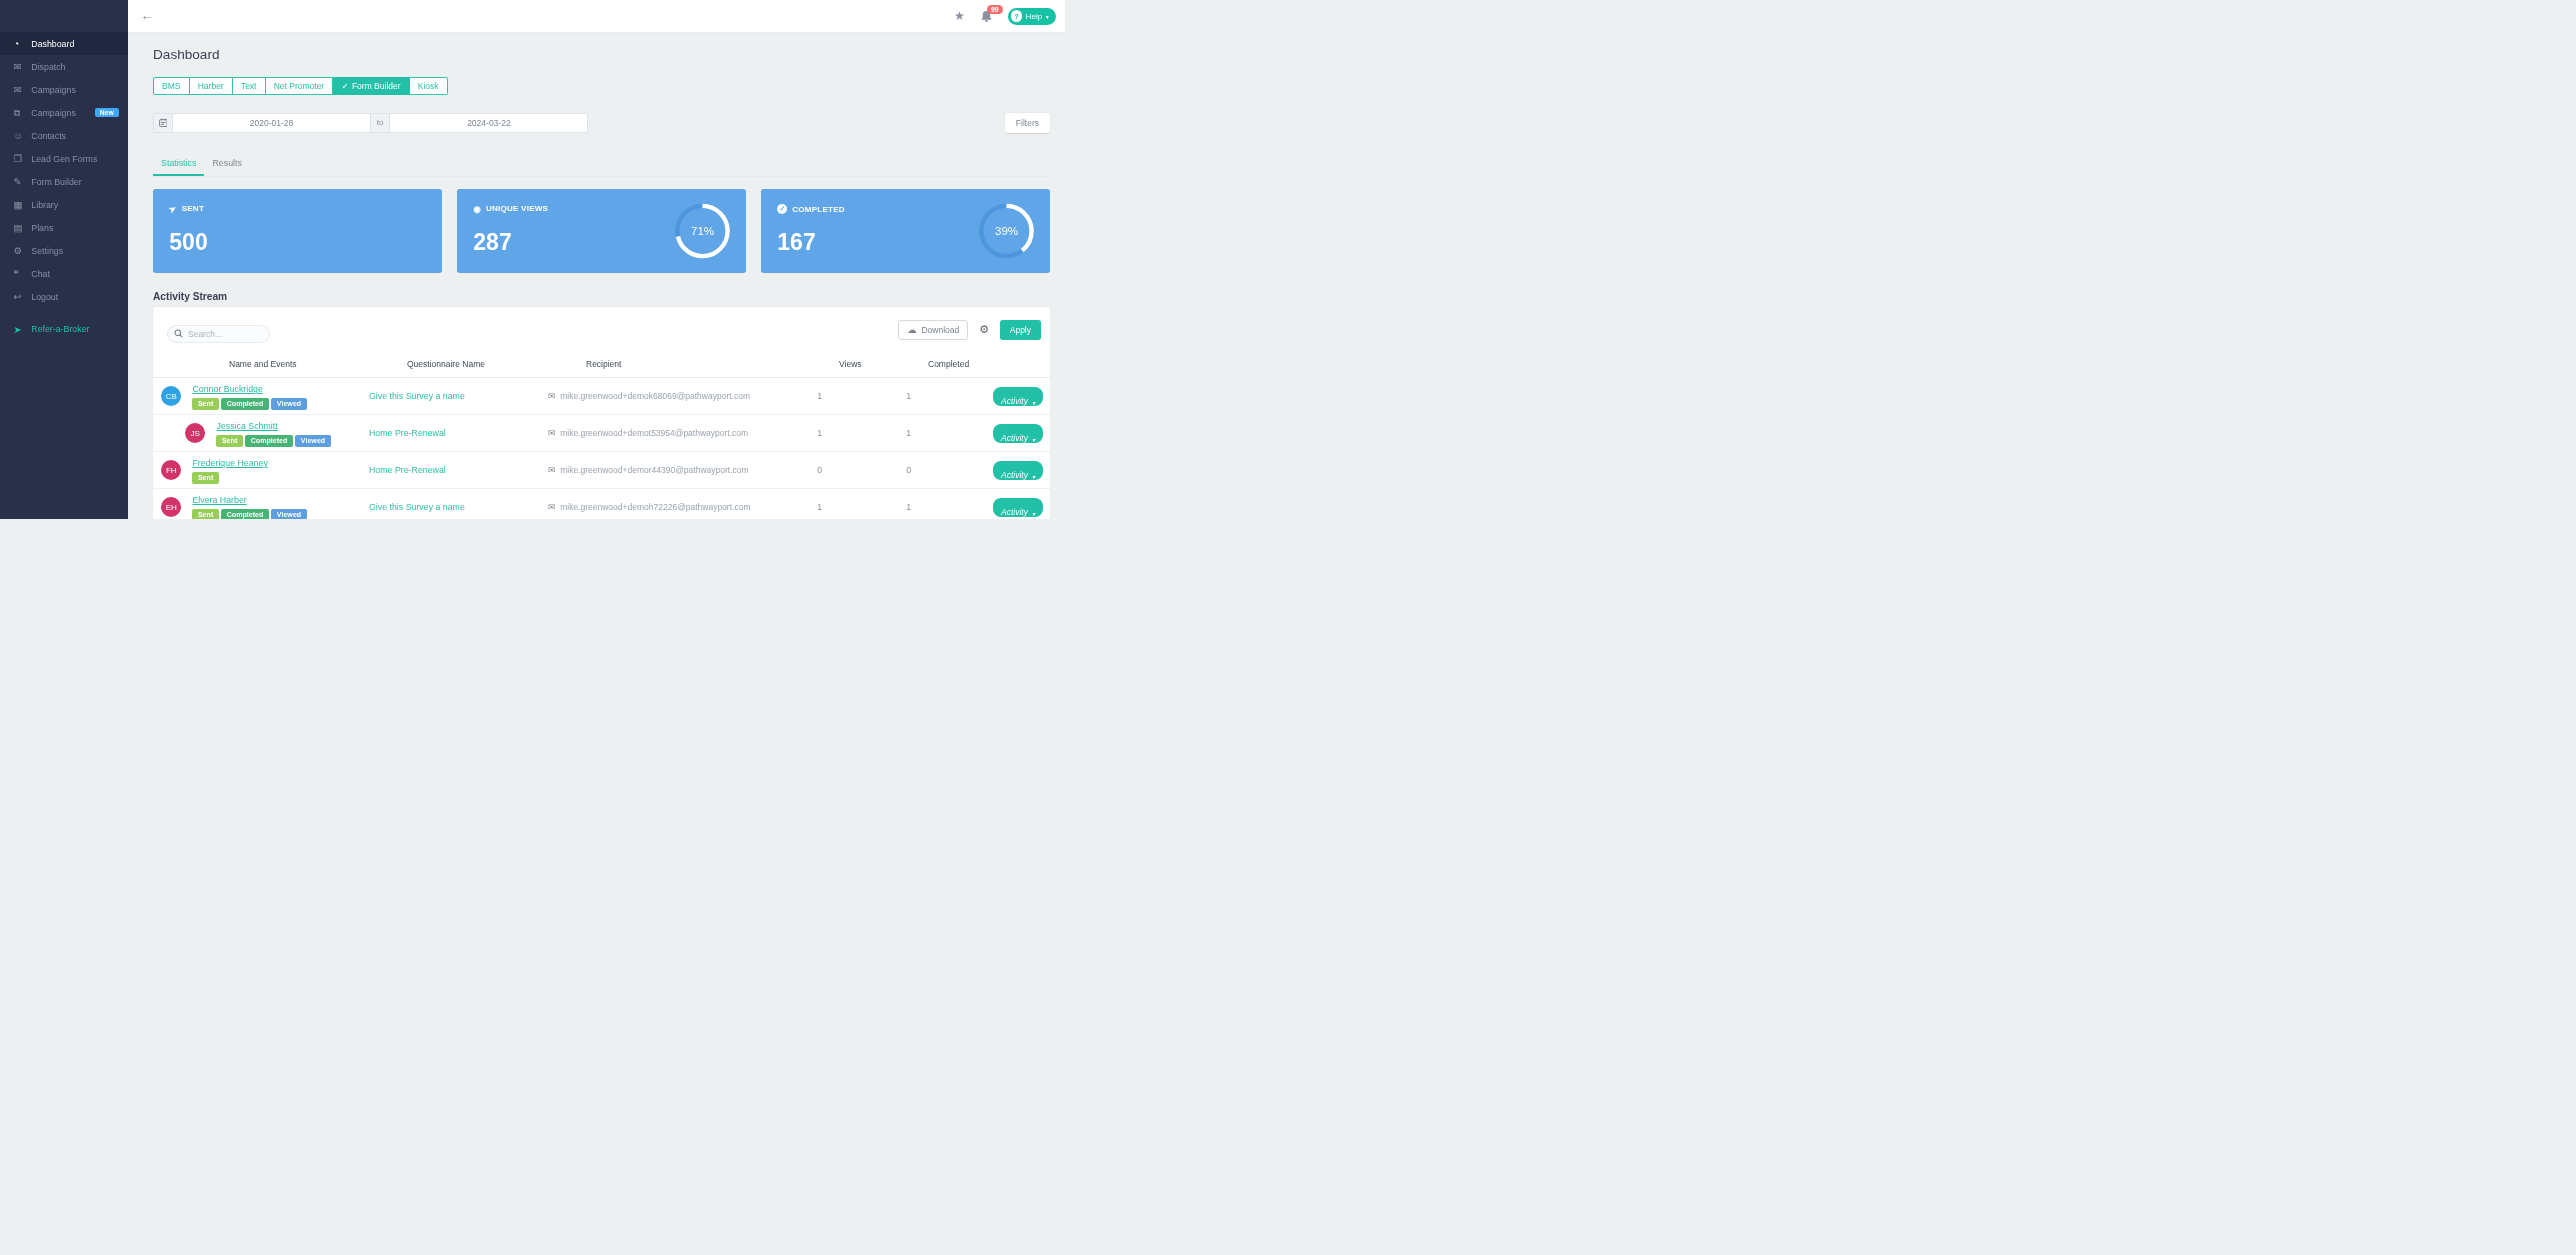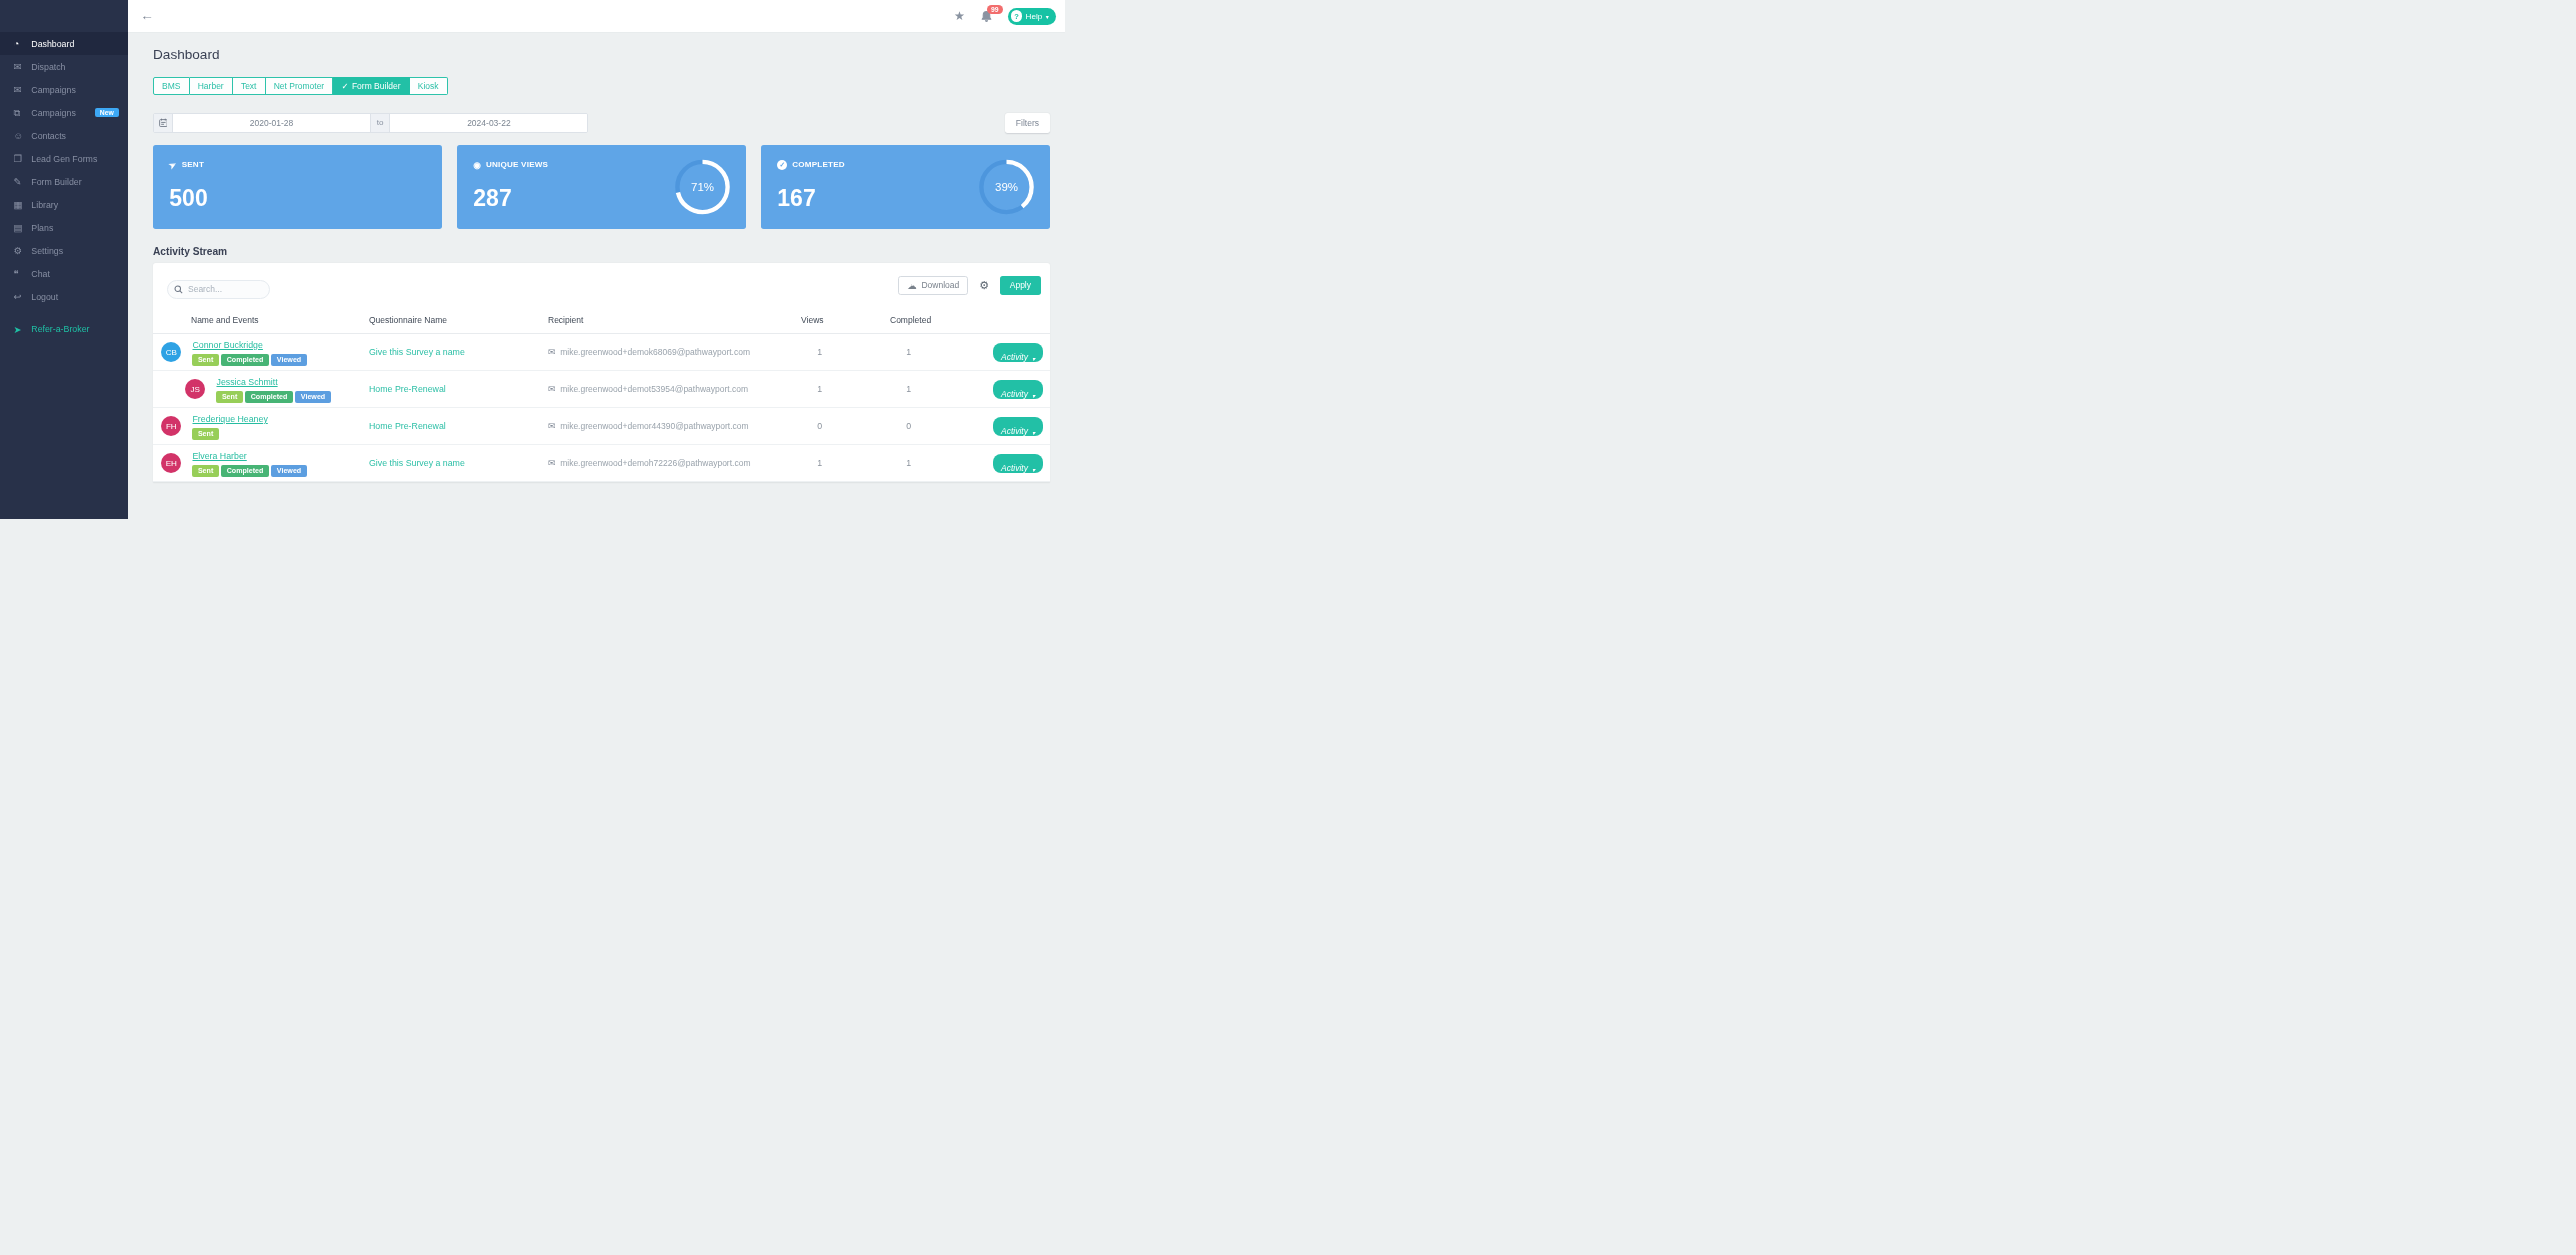--- a/index.html
+++ b/index.html
@@ -81,21 +81,21 @@
   .toolbar-right { margin-left:auto; display:flex; align-items:center; gap:11px; }
   .download-btn { height:19.7px; border:0.7px solid #d5dae0; background:#fff; border-radius:2.7px; padding:0 8.1px; font-size:8.5px; color:#7a828c; display:flex; align-items:center; gap:4.8px; cursor:pointer; }
   .cloud { position:relative; font-size:9.5px; color:#7a828c; line-height:1; }
   .cloud .dl { position:absolute; left:3.1px; top:2.7px; font-size:5.4px; font-weight:bold; color:#7a828c; }
   .gear-btn { background:none; border:none; font-size:11px; color:#5b6570; cursor:pointer; line-height:1; }
   .apply-btn { height:19.7px; padding:0 9.5px; background:#22c0a6; color:#fff; border:none; border-radius:2.7px; font-size:8.5px; cursor:pointer; }
 
   
   .table { margin-top:9.5px; }
   .trow { display:grid; grid-template-columns:216px 179px 253px 89px 92px 1fr; align-items:center; }
-  .thead { border-bottom:0.7px solid #e8ebee; }
+  .thead { border-bottom:0.7px solid #e8ebee;padding-left:38px; }
   .thead > div { font-size:8.5px; color:#414a57; padding:6.8px 0 8.1px; }
   .th-name { padding-left:38px !important; }
   .th-views, .td-views { padding-left:16.3px; }
   .th-completed, .td-completed { padding-left:16.3px; }
   .tbody-row { height:37px; border-bottom:0.7px solid #eef1f3; }
   .td-name { display:flex; align-items:center; gap:11px; padding-left:8.1px; }
   .avatar { width:20.4px; height:20.4px; border-radius:50%; color:#fff; font-size:8.1px; display:flex; align-items:center; justify-content:center; flex:none; }
   .name-link { font-size:8.8px; color:#26bda1; text-decoration:underline; cursor:pointer; display:inline-block; }
   .events { display:flex; gap:2.7px; margin-top:4.1px; }
   .ev-badge { color:#fff; font-size:7.1px; font-weight:bold; padding:2px 5.4px; border-radius:2px; }
@@ -248,20 +248,24 @@
                 <line x1="3.5" y1="10" x2="8" y2="10"></line>
             </svg>
           </span>
           <input class="date-input" value="2020-01-28" style="">
           <span class="dg-to">to</span>
           <input class="date-input" value="2024-03-22" style="">
         </div>
         <button class="filters-btn">Filters</button>
       </div>
 
+      <div class="view-tabs">
+        <div class="vtab active">Statistics</div>
+        <div class="vtab">Results</div>
+      </div>
 
       <div class="cards">
 
         <div class="card">
           <div class="card-label">
             <span class="cic cic-plane">➤</span>
             <span>SENT</span>
           </div>
           <div class="card-value">500</div>
         </div>

